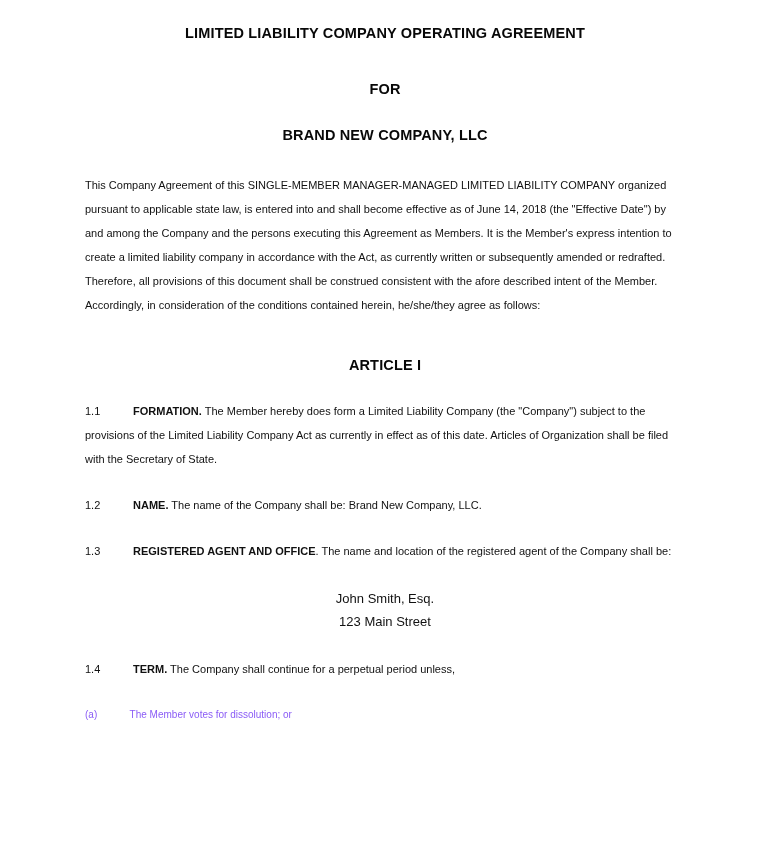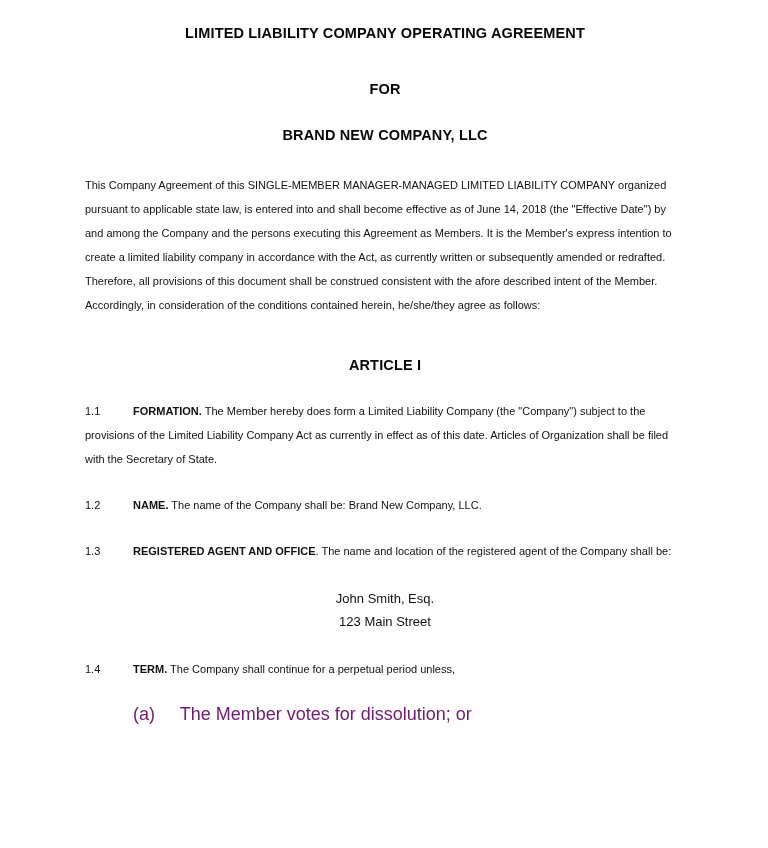--- a/index.html
+++ b/index.html
@@ -85,25 +85,24 @@
     text-align: center;
     font-size: 13px;
     line-height: 22.5px;
     color: #111111;
   }
   .address div { white-space: nowrap; }
 
   
   .subitem {
     margin-top: 22px;
-    margin-left: 48px;
     width: 552px;
-    font-size: 18px;
+    font-size: 10px;
     line-height: 23.2px;
-    color: #701a75;
+    color: #8b5cf6;
   }
   .subitem .slbl {
     display: inline-block;
     width: 42px;
   }
 
   .gap-1-4 { margin-top: 24px; }
 </style>
 </head>
 <body>

